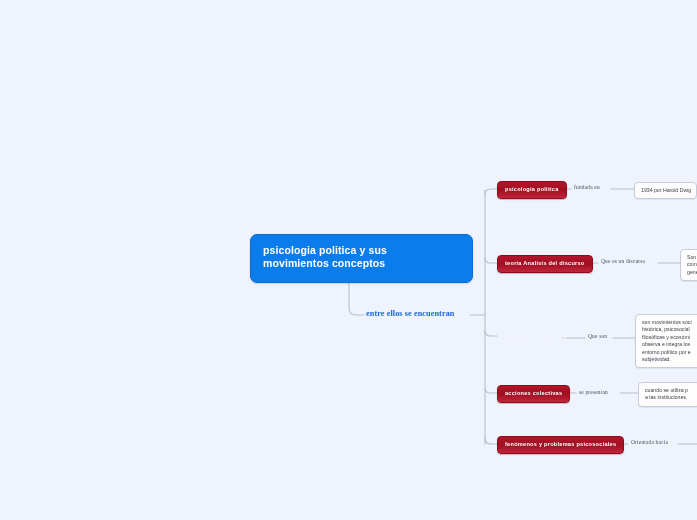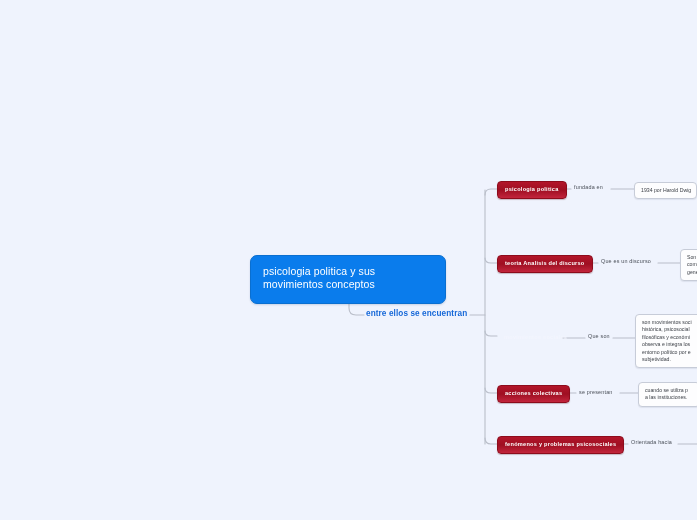--- a/index.html
+++ b/index.html
@@ -27,30 +27,30 @@
     top: 0;
     width: 697px;
     height: 520px;
     pointer-events: none;
   }
 
   
   .root-node {
     position: absolute;
     left: 250px;
-    top: 255px;
-    width: 196px;
+    top: 234px;
+    width: 223px;
     box-sizing: border-box;
     background: #0a7cec;
     border: 1px solid #0a6fd0;
     border-radius: 7px;
     padding: 9px 12px 11px 12px;
     color: #ffffff;
     font-size: 10.5px;
-    font-weight: normal;
+    font-weight: bold;
     line-height: 1.28;
     letter-spacing: 0.1px;
     box-shadow: 0 1px 2px rgba(20,60,120,0.18);
   }
 
   
   .red-node {
     position: absolute;
     box-sizing: border-box;
     background: linear-gradient(to bottom, #b3152a 0%, #9f0f22 50%, #c2253c 100%);
@@ -97,20 +97,21 @@
   .leaf-node.nowrap { white-space: nowrap; }
 
   
   .edge-label {
     position: absolute;
     color: #4a4f58;
     font-size: 5.4px;
     letter-spacing: 0.2px;
     white-space: nowrap;
     line-height: 1;
+    font-family: Liberation Serif, serif;
   }
   .edge-label.root-label {
     color: #1668d8;
     font-size: 8.2px;
     font-weight: bold;
     letter-spacing: 0.1px;
   }
 </style>
 </head>
 <body>

